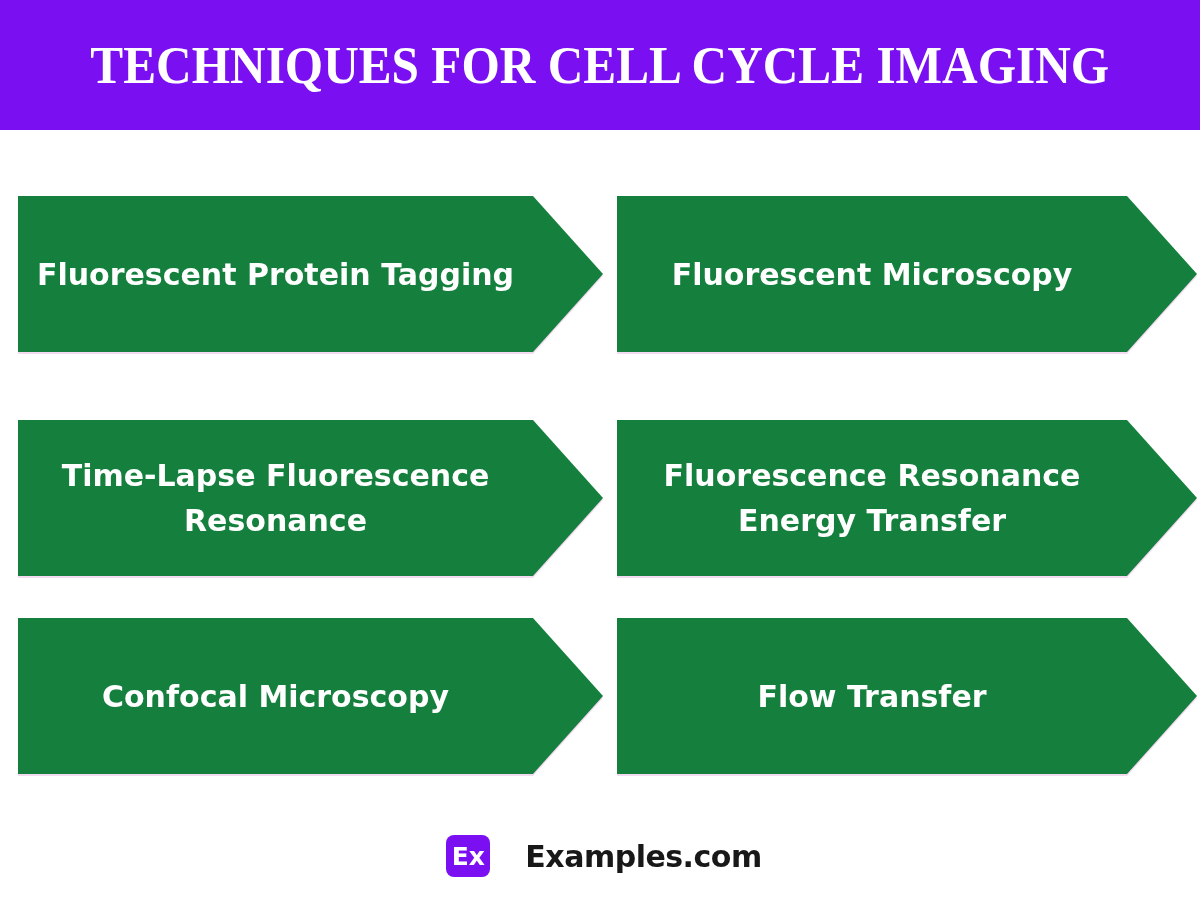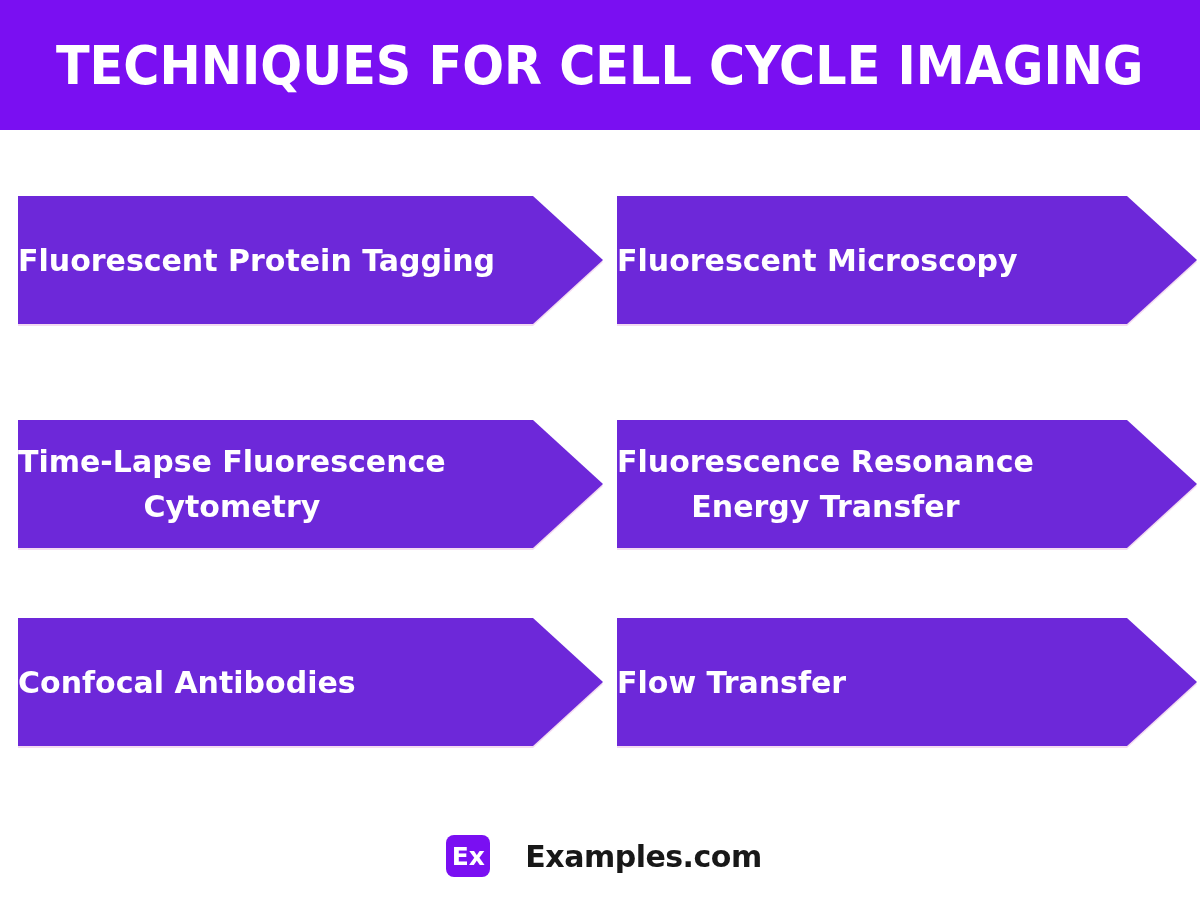--- a/index.html
+++ b/index.html
@@ -19,41 +19,42 @@
   
   .banner {
     position: absolute;
     left: 0; top: 0;
     width: 1200px;
     height: 130px;
     background: #7a0ff2;
     display: flex;
     align-items: center;
     justify-content: center;
+    font-family: Liberation Serif, serif;
   }
   .banner h1 {
     color: #ffffff;
     font-size: 53px;
     font-weight: 800;
     letter-spacing: 0px;
     white-space: nowrap;
     transform: scaleX(0.93);
     transform-origin: 50% 50%;
     text-transform: uppercase;
   }
 
   
   .arrow {
     position: absolute;
-    height: 128px;
-    background: #6d28d9;
+    height: 156px;
+    background: #15803d;
     clip-path: polygon(0 0, calc(100% - 70px) 0, 100% 50%, calc(100% - 70px) 100%, 0 100%);
     display: flex;
     align-items: center;
-    justify-content: flex-start;
+    justify-content: center;
     padding-right: 70px;
   }
   .arrow-wrap {
     position: absolute;
     filter: drop-shadow(0 2px 0 rgba(243, 214, 240, 0.9));
   }
   .col-left  { left: 18px;  width: 585px; }
   .col-right { left: 617px; width: 580px; }
   .row-1 { top: 196px; }
   .row-2 { top: 420px; }
@@ -120,34 +121,34 @@
 
     <div class="arrow-wrap col-right row-1">
       <div class="arrow">
         <span class="arrow-label">Fluorescent Microscopy</span>
       </div>
     </div>
 
     <div class="arrow-wrap col-left row-2">
       <div class="arrow">
         <span class="arrow-label">Time-Lapse Fluorescence
-Cytometry</span>
+Resonance</span>
       </div>
     </div>
 
     <div class="arrow-wrap col-right row-2">
       <div class="arrow">
         <span class="arrow-label">Fluorescence Resonance
 Energy Transfer</span>
       </div>
     </div>
 
     <div class="arrow-wrap col-left row-3">
       <div class="arrow">
-        <span class="arrow-label">Confocal Antibodies</span>
+        <span class="arrow-label">Confocal Microscopy</span>
       </div>
     </div>
 
     <div class="arrow-wrap col-right row-3">
       <div class="arrow">
         <span class="arrow-label">Flow Transfer</span>
       </div>
     </div>
 
   </main>

